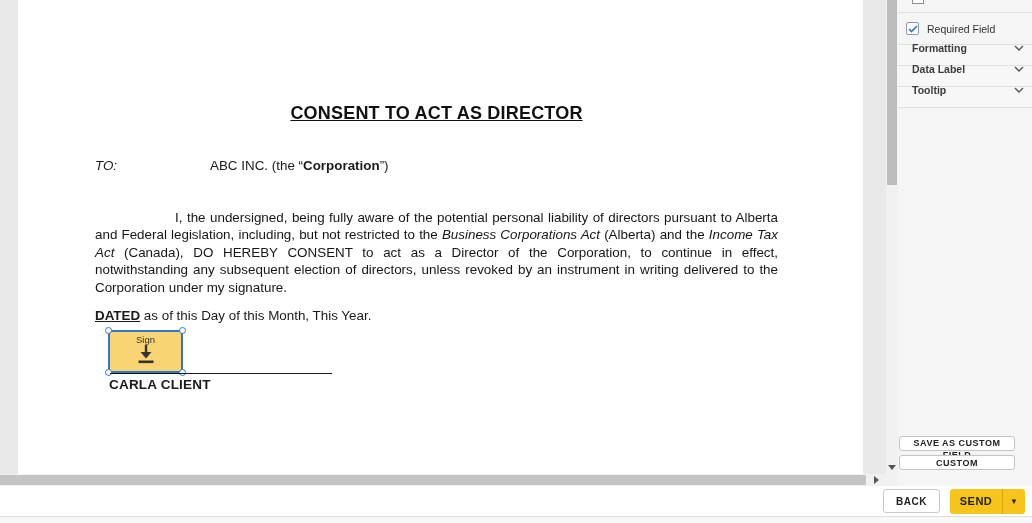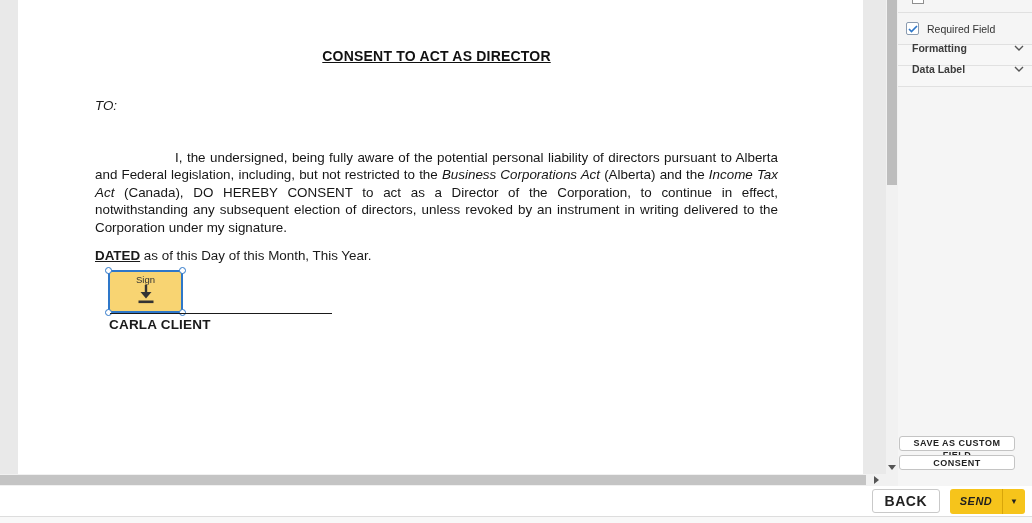--- a/index.html
+++ b/index.html
@@ -15,21 +15,21 @@
     position:relative;
     font-family:"Liberation Sans","DejaVu Sans",sans-serif;
     background:#fff;
     color:#1a1a1a;
   }
 
   
   .doc-viewport{position:absolute;left:0;top:0;width:898px;height:474px;background:var(--canvas-bg);overflow:hidden;}
   .page{position:absolute;left:18px;top:0;width:845px;height:474px;background:#fff;}
   .doc-content{padding:0 85px 0 77px;}
-  .doc-title{margin-top:48px;text-align:center;font-size:14px;font-weight:bold;text-decoration:underline;letter-spacing:.2px;color:#111;}
+  .doc-title{margin-top:103px;text-align:center;font-size:18px;font-weight:bold;text-decoration:underline;letter-spacing:.2px;color:#111;}
   .to-row{margin-top:34px;display:flex;font-size:13.4px;}
   .to-label{width:115px;flex:0 0 115px;font-style:italic;}
   .body-par{margin-top:36px;font-size:13.4px;line-height:17.4px;text-align:justify;text-indent:80px;color:#161616;}
   .dated-line{margin-top:12px;font-size:13.4px;}
   .dated-bold{font-weight:bold;text-decoration:underline;}
 
   
   .sign-block{position:relative;height:95px;}
   .sign-widget{
     position:absolute;left:13px;top:7px;width:75px;height:43px;
@@ -63,37 +63,38 @@
   .checkbox{width:13px;height:13px;background:#fff;border:1px solid #8a9bb0;border-radius:2px;display:flex;align-items:center;justify-content:center;}
   .required-label{font-size:10.5px;color:#333;margin-left:8px;}
   .acc-row{height:21px;display:flex;align-items:center;justify-content:space-between;padding:0 8px 14px 14px;border-bottom:1px solid #e1e1e1;background:#f7f7f7;cursor:pointer;}
   .acc-label{font-size:10.5px;font-weight:bold;color:#3c3c3c;}
   .panel-btn{position:absolute;left:1px;width:116px;height:15px;background:#fff;border:1px solid #c4c4c4;border-radius:3px;font-family:inherit;font-size:9px;font-weight:bold;letter-spacing:.5px;color:#222;text-align:center;line-height:12px;cursor:pointer;}
   .save-btn{top:436px;}
   .delete-btn{top:455px;}
 
   
   .bottom-bar{position:absolute;left:0;top:486px;width:1032px;height:31px;background:#fff;border-bottom:1px solid #ddd;display:flex;align-items:center;justify-content:flex-end;gap:10px;padding-right:7px;}
-  .back-btn{height:24px;padding:0 12px;background:#fff;border:1px solid #c9c9c9;border-radius:3px;font-family:inherit;font-size:14px;font-weight:bold;letter-spacing:.5px;color:#222;cursor:pointer;}
+  .back-btn{height:24px;padding:0 12px;background:#fff;border:1px solid #c9c9c9;border-radius:3px;font-family:inherit;font-size:10px;font-weight:bold;letter-spacing:.5px;color:#222;cursor:pointer;}
   .send-group{display:flex;height:25px;border-radius:3px;overflow:hidden;}
-  .send-main{height:100%;width:52px;background:var(--send-yellow);border:none;font-family:inherit;font-size:11px;font-weight:bold;letter-spacing:.5px;color:#1f1f1f;cursor:pointer;font-style:italic;}
+  .send-main{height:100%;width:52px;background:var(--send-yellow);border:none;font-family:inherit;font-size:11px;font-weight:bold;letter-spacing:.5px;color:#1f1f1f;cursor:pointer;}
   .send-caret-btn{height:100%;width:23px;background:var(--send-yellow);border:none;border-left:1px solid #d8a50a;font-size:8px;color:#1f1f1f;cursor:pointer;padding:0;}
   .footer-strip{position:absolute;left:0;top:517px;width:1032px;height:6px;background:#f8f8f8;}
 </style>
 </head>
 <body>
 
 <div class="doc-viewport">
   <div class="page">
     <div class="doc-content">
 
       <div class="doc-title">CONSENT TO ACT AS DIRECTOR</div>
 
       <div class="to-row">
         <span class="to-label">TO:</span>
+        <span class="to-value"><span>ABC INC. (the “</span><b>Corporation</b><span>”)</span></span>
       </div>
 
       <p class="body-par"><span>I, the undersigned, being fully aware of the potential personal liability of directors pursuant to Alberta and Federal legislation, including, but not restricted to the </span><i>Business Corporations Act</i><span> (Alberta) and the </span><i>Income Tax Act</i><span> (Canada), DO HEREBY CONSENT to act as a Director of the Corporation, to continue in effect, notwithstanding any subsequent election of directors, unless revoked by an instrument in writing delivered to the Corporation under my signature.</span></p>
 
       <div class="dated-line"><span class="dated-bold">DATED</span><span> as of this Day of this Month, This Year.</span></div>
 
       <div class="sign-block">
         <div class="sign-widget">
           <span class="handle tl"></span>
           <span class="handle tr"></span>
@@ -146,23 +147,29 @@
     <svg width="10" height="6" viewBox="0 0 10 6">
         <path d="M1 1 L5 5 L9 1" fill="none" stroke="#555" stroke-width="1.4"></path>
       </svg>
   </div>
   <div class="acc-row">
     <span class="acc-label">Data Label</span>
     <svg width="10" height="6" viewBox="0 0 10 6">
         <path d="M1 1 L5 5 L9 1" fill="none" stroke="#555" stroke-width="1.4"></path>
       </svg>
   </div>
+  <div class="acc-row">
+    <span class="acc-label">Tooltip</span>
+    <svg width="10" height="6" viewBox="0 0 10 6">
+        <path d="M1 1 L5 5 L9 1" fill="none" stroke="#555" stroke-width="1.4"></path>
+      </svg>
+  </div>
 
   <button class="panel-btn save-btn">SAVE AS CUSTOM FIELD</button>
-  <button class="panel-btn delete-btn">CONSENT</button>
+  <button class="panel-btn delete-btn">CUSTOM</button>
 </div>
 
 <div class="bottom-bar">
   <button class="back-btn">BACK</button>
   <div class="send-group">
     <button class="send-main">SEND</button>
     <button class="send-caret-btn">▼</button>
   </div>
 </div>
 <div class="footer-strip"></div>

